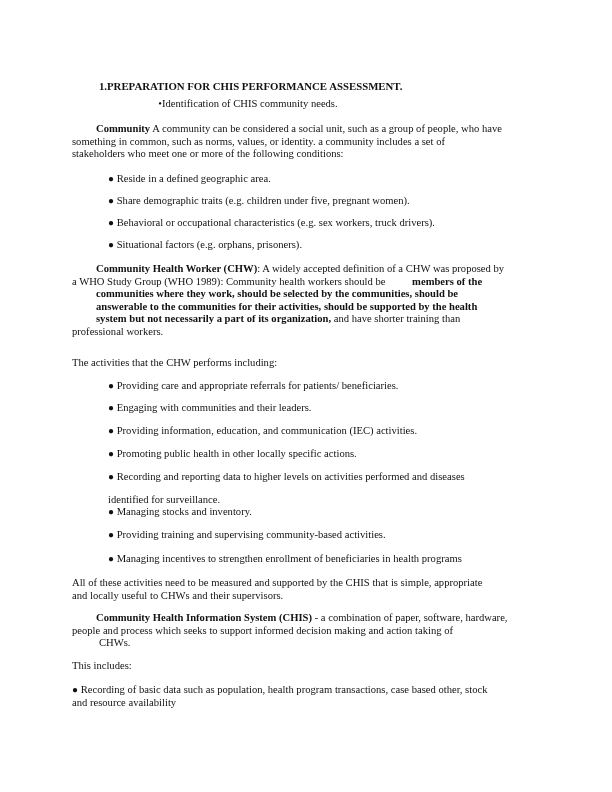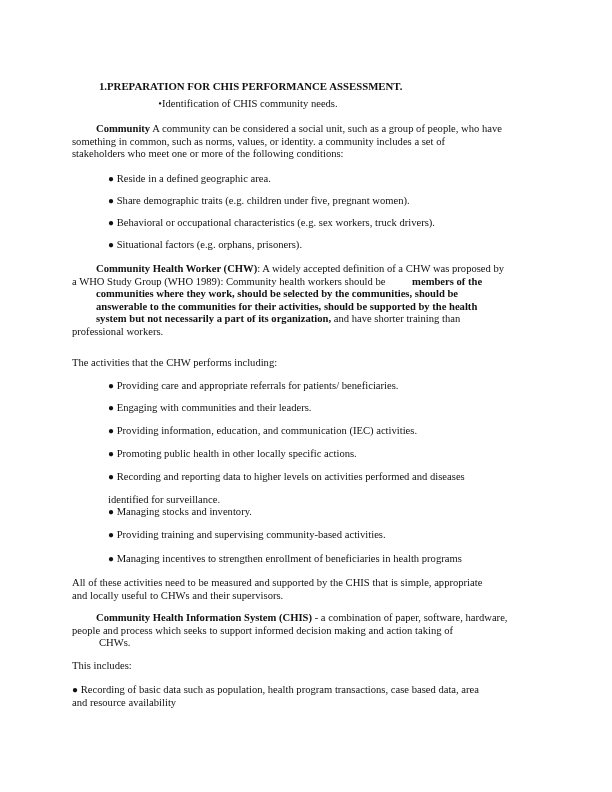--- a/index.html
+++ b/index.html
@@ -117,17 +117,17 @@
 
   <div class="abs" style="left:72px; top:604px;">
     <span class="b">Community Health Information System (CHIS)</span><span> - a combination of paper, software, hardware,</span>
   </div>
   <div class="abs" style="left:72px; top:616.5px;">people and process which seeks to support informed decision making and action taking of</div>
   <div class="abs" style="left:72px; top:629px;margin-left:27px;">CHWs.</div>
 
   <div class="abs" style="left:72px; top:652px;">This includes:</div>
 
   <div class="abs" style="left:72px; top:676px;">
-    <span class="dot" style="font-size:10px;">●</span> <span>Recording of basic data such as population, health program transactions, case based data, area</span>
+    <span class="dot" style="font-size:10px;">●</span> <span>Recording of basic data such as population, health program transactions, case based other, stock</span>
   </div>
   <div class="abs" style="left:72px; top:688.5px;">and resource availability</div>
 
 </div>
 
 </body></html>

